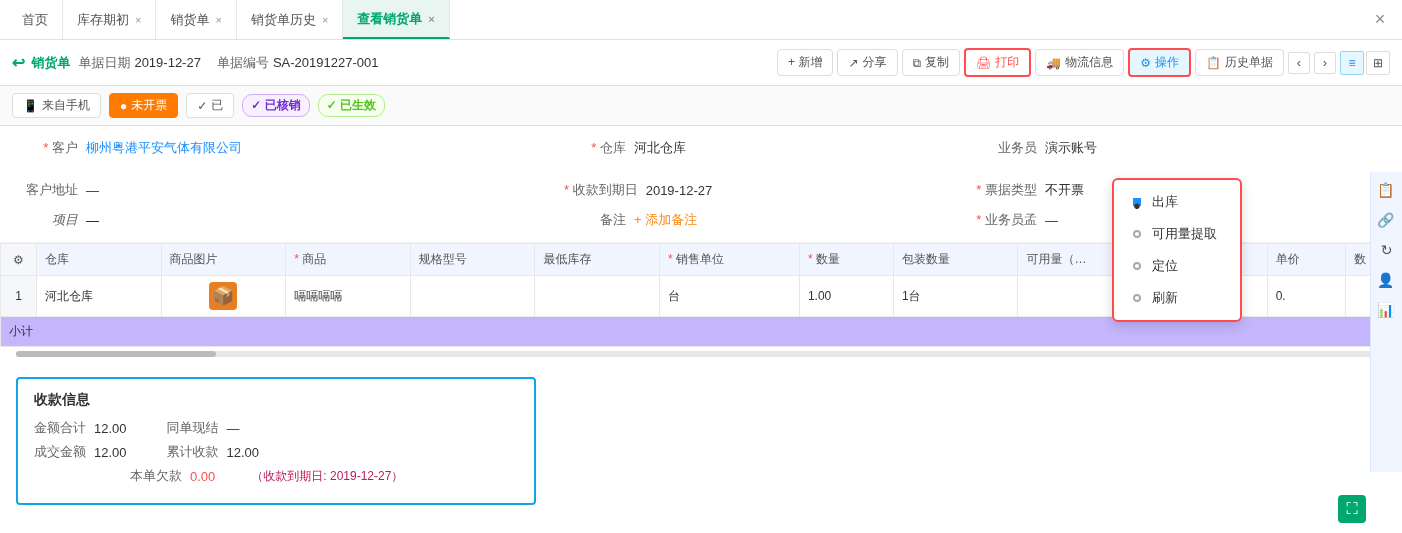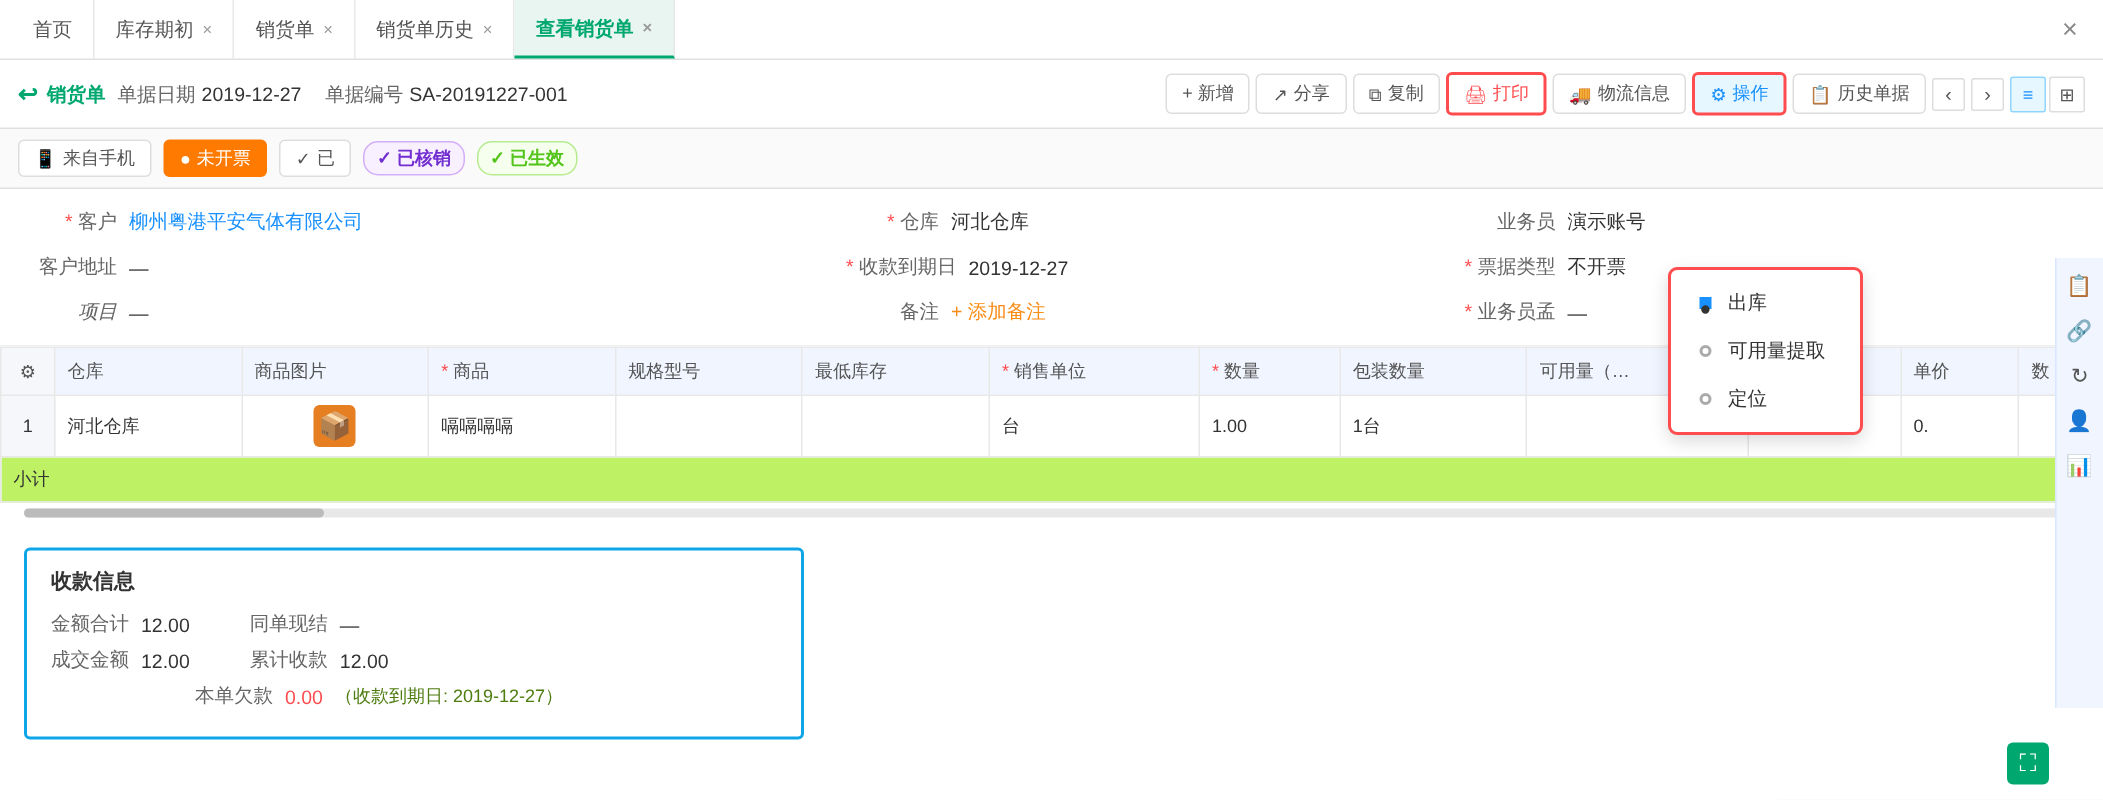--- a/index.html
+++ b/index.html
@@ -67,35 +67,35 @@
     .form-field label.required::before { content: '* '; color: #ff4d4f; }
     .form-field .value { color: #333; }
     .form-field .link { color: #1890ff; cursor: pointer; }
 
     
     .table-wrapper { padding: 0; overflow-x: auto; }
     table { width: 100%; border-collapse: collapse; font-size: 12px; }
     thead tr { background: #f0f5ff; }
     th { padding: 7px 8px; border: 1px solid #e8e8e8; color: #555; font-weight: normal; white-space: nowrap; text-align: left; }
     td { padding: 6px 8px; border: 1px solid #e8e8e8; white-space: nowrap; }
-    tr.subtotal td { background: #bef264; }
+    tr.subtotal td { background: #c4b5fd; }
     .gear-col { width: 36px; background: #f5f7fa; text-align: center; }
 
     
     .bottom-info {
       border: 2px solid #0ea5e9; border-radius: 4px; margin: 12px 16px;
       padding: 12px 16px; max-width: 520px;
     }
     .bottom-info h3 { font-size: 14px; font-weight: bold; margin-bottom: 10px; }
     .bottom-info-row { display: flex; gap: 40px; margin-bottom: 6px; }
     .bottom-info-item { display: flex; align-items: center; gap: 8px; }
     .bottom-info-item label { color: #666; }
     .bottom-info-item .val { color: #333; }
     .bottom-info-item .val.red { color: #ff4d4f; }
-    .bottom-info-item .val.hint { color: #4d7c0f; font-size: 12px; }
+    .bottom-info-item .val.hint { color: #be185d; font-size: 12px; margin-left: 28px; }
 
     
     .right-sidebar {
       position: absolute; right: 0; top: 46px; width: 32px;
       display: flex; flex-direction: column; align-items: center;
       background: #f0f5ff; border-left: 1px solid #d9e8ff; gap: 2px; padding: 4px 0;
       height: 300px;
     }
     .sidebar-icon { width: 28px; height: 28px; display: flex; align-items: center; justify-content: center; cursor: pointer; border-radius: 4px; color: #555; font-size: 14px; }
 
@@ -230,39 +230,43 @@
       <span>出库</span>
     </div>
     <div class="dropdown-item">
       <span style="display:inline-block;width:8px;height:8px;border:2px solid #aaa;border-radius:50%;margin:3px;"></span>
       <span>可用量提取</span>
     </div>
     <div class="dropdown-item">
       <span style="display:inline-block;width:8px;height:8px;border:2px solid #aaa;border-radius:50%;margin:3px;"></span>
       <span>定位</span>
     </div>
+    <div class="dropdown-item">
+      <span style="display:inline-block;width:8px;height:8px;border:2px solid #aaa;border-radius:50%;margin:3px;"></span>
+      <span>刷新</span>
+    </div>
   </div>
 
   <div class="form-section">
     <div class="form-row">
       <div class="form-field" style="flex:2;">
         <label class="required">客户</label>
         <span class="link">柳州粤港平安气体有限公司</span>
       </div>
       <div class="form-field" style="flex:1.5;">
         <label class="required">仓库</label>
         <span class="value">河北仓库</span>
       </div>
       <div class="form-field" style="flex:1.5;">
         <label>业务员</label>
         <span class="value">演示账号</span>
       </div>
     </div>
     <div class="form-row">
-      <div class="form-field" style="flex:2;">
+      <div class="form-field" style="flex:2;margin-top:12px;">
         <label>客户地址</label>
         <span class="value">—</span>
       </div>
       <div class="form-field" style="flex:1.5;">
         <label class="required">收款到期日</label>
         <span class="value">2019-12-27</span>
       </div>
       <div class="form-field" style="flex:1.5;">
         <label class="required">票据类型</label>
         <span class="value">不开票</span>

